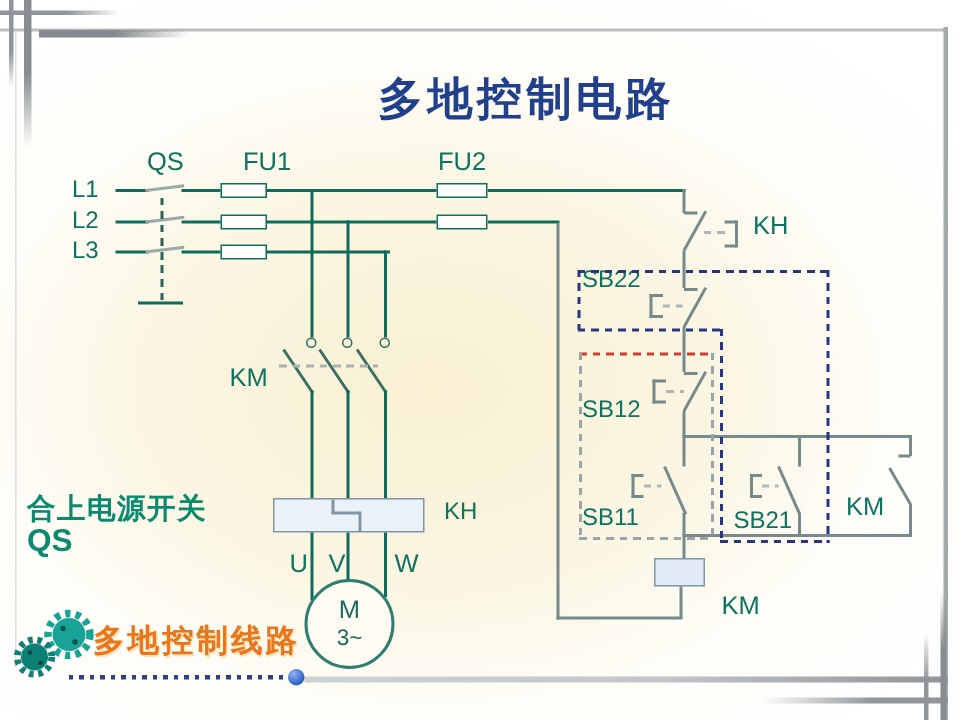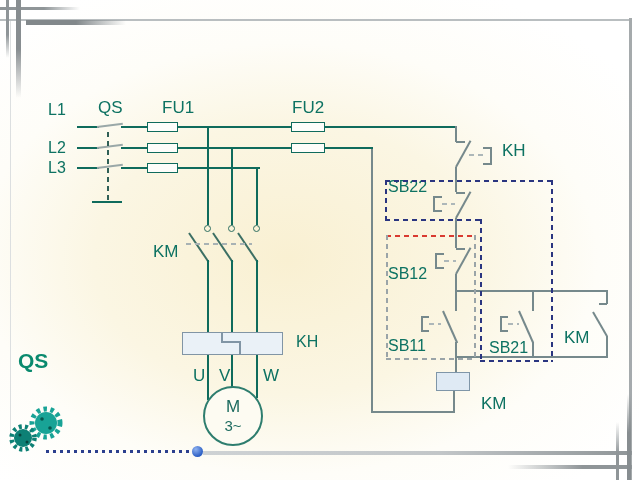--- a/index.html
+++ b/index.html
@@ -35,22 +35,23 @@
   <i class="deco" style="left:0;top:7px;width:80px;height:3px;background:linear-gradient(90deg,#8f9598 55%,rgba(143,149,152,0))"></i>
   <i class="deco" style="left:6px;top:0;width:3px;height:58px;background:linear-gradient(180deg,#8f9598 60%,rgba(143,149,152,0))"></i>
   <i class="deco" style="left:16px;top:0;width:5px;height:98px;background:linear-gradient(180deg,#878d90 50%,rgba(135,141,144,0))"></i>
   <i class="deco" style="left:10px;top:21px;width:1px;height:424px;background:#dcdfe0"></i>
   <i class="deco" style="left:629px;top:18px;width:3px;height:462px;background:#a5aaac"></i>
   <i class="deco" style="left:203px;top:451px;width:429px;height:4px;background:linear-gradient(90deg,#ced2d4 0%,#c2c6c8 55%,#8f9598 100%)"></i>
   <i class="deco" style="left:508px;top:465px;width:124px;height:4px;background:linear-gradient(90deg,rgba(143,149,152,0),#8f9598 60%)"></i>
   <i class="deco" style="left:616px;top:422px;width:3px;height:58px;background:linear-gradient(180deg,rgba(143,149,152,0),#8f9598 55%)"></i>
   <i class="deco" style="left:627px;top:394px;width:4px;height:86px;background:linear-gradient(180deg,rgba(143,149,152,0),#878d90 45%)"></i>
 
-
-  <div class="lbl" style="left:48px;top:102px">L1</div>
+  <div class="abs" style="left:252px;top:46px;font-size:30px;font-weight:bold;color:#21408c;letter-spacing:3px">多地控制电路</div>
+
+  <div class="lbl" style="left:48px;top:119px">L1</div>
   <div class="lbl" style="left:48px;top:140px">L2</div>
   <div class="lbl" style="left:48px;top:160px">L3</div>
   <div class="lbl" style="left:98px;top:99px;font-size:17px">QS</div>
   <div class="lbl" style="left:162px;top:99px;font-size:17px">FU1</div>
   <div class="lbl" style="left:292px;top:99px;font-size:17px">FU2</div>
 
   <i class="w" style="left:77px;top:126px;width:22px;height:2.4px"></i>
   <i class="bl" style="left:97px;top:126px;width:26px;background:#9aa8a8;transform:rotate(-7deg)"></i>
   <i class="w" style="left:121px;top:126px;width:172px;height:2.4px"></i>
   <i class="w" style="left:325px;top:126px;width:132px;height:2.4px"></i>
@@ -170,28 +171,30 @@
   <i class="dv" style="--dc:#2a3580;left:385px;top:180px;height:40px"></i>
   <i class="dh" style="--dc:#2a3580;left:385px;top:219px;width:96px"></i>
   <i class="dv" style="--dc:#2a3580;left:480px;top:219px;height:143px"></i>
   <i class="dv" style="--dc:#2a3580;left:551px;top:180px;height:182px"></i>
   <i class="dh" style="--dc:#2a3580;left:480px;top:360px;width:73px"></i>
   <i class="dh" style="--dc:#d93a30;left:386px;top:235px;width:90px"></i>
   <i class="dv" style="--dc:#9aa4a8;left:386px;top:235px;height:125px"></i>
   <i class="dv" style="--dc:#9aa4a8;left:474px;top:235px;height:125px"></i>
   <i class="dh" style="--dc:#9aa4a8;left:386px;top:358px;width:90px"></i>
 
+  <div class="abs" style="left:18px;top:326px;font-size:19px;font-weight:bold;color:#0a8a6e;letter-spacing:1px">合上电源开关</div>
   <div class="abs" style="left:18px;top:349px;font-size:21px;font-weight:bold;color:#0a8a6e">QS</div>
 
   <svg class="abs" style="left:6px;top:401px" width="62" height="56" viewBox="0 0 62 56">
     <circle cx="40" cy="22" r="14" fill="none" stroke="#18a396" stroke-width="5" stroke-dasharray="3.5 3.5"></circle>
     <circle cx="40" cy="22" r="11" fill="#18a396"></circle>
     <circle cx="17" cy="37" r="11.5" fill="none" stroke="#0d8075" stroke-width="4.5" stroke-dasharray="3 3.2"></circle>
     <circle cx="17" cy="37" r="9" fill="#0d8075"></circle>
     <circle cx="36" cy="18" r="1.8" fill="#06564d"></circle>
     <circle cx="44" cy="27" r="1.8" fill="#06564d"></circle>
     <circle cx="14" cy="34" r="1.5" fill="#05443d"></circle>
     <circle cx="21" cy="41" r="1.5" fill="#05443d"></circle>
   </svg>
+  <div class="abs" style="left:62px;top:413px;font-size:21px;font-weight:bold;color:#e8761c;letter-spacing:2px;text-shadow:1px 1px 0 #f9e3b9, -1px -1px 0 #fff">多地控制线路</div>
   <i class="deco" style="left:46px;top:450px;width:147px;height:3px;background:repeating-linear-gradient(90deg,#2b3f8e 0 3px,transparent 3px 7px)"></i>
   <i class="deco" style="left:192px;top:446px;width:11px;height:11px;border-radius:50%;background:radial-gradient(circle at 35% 30%,#8fb2f0,#2c5fc4 70%)"></i>
 
 </div>
 
 </body></html>

